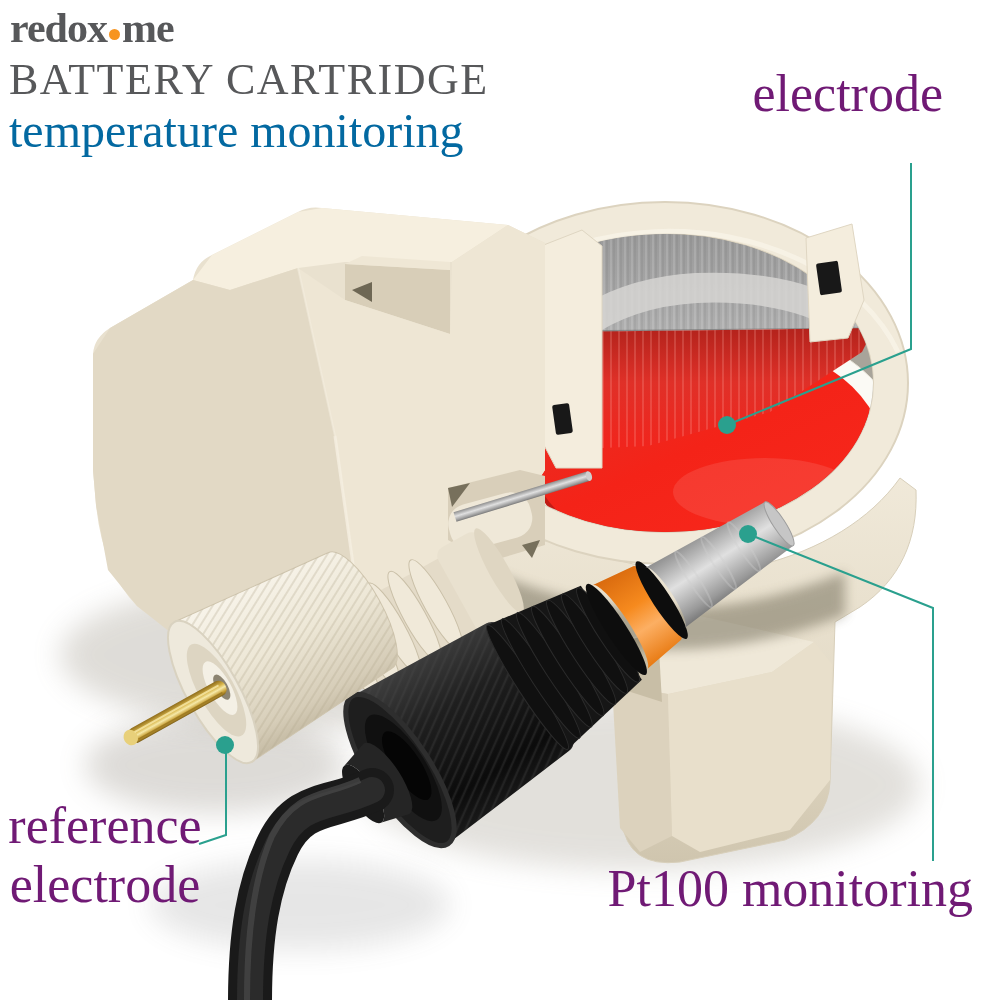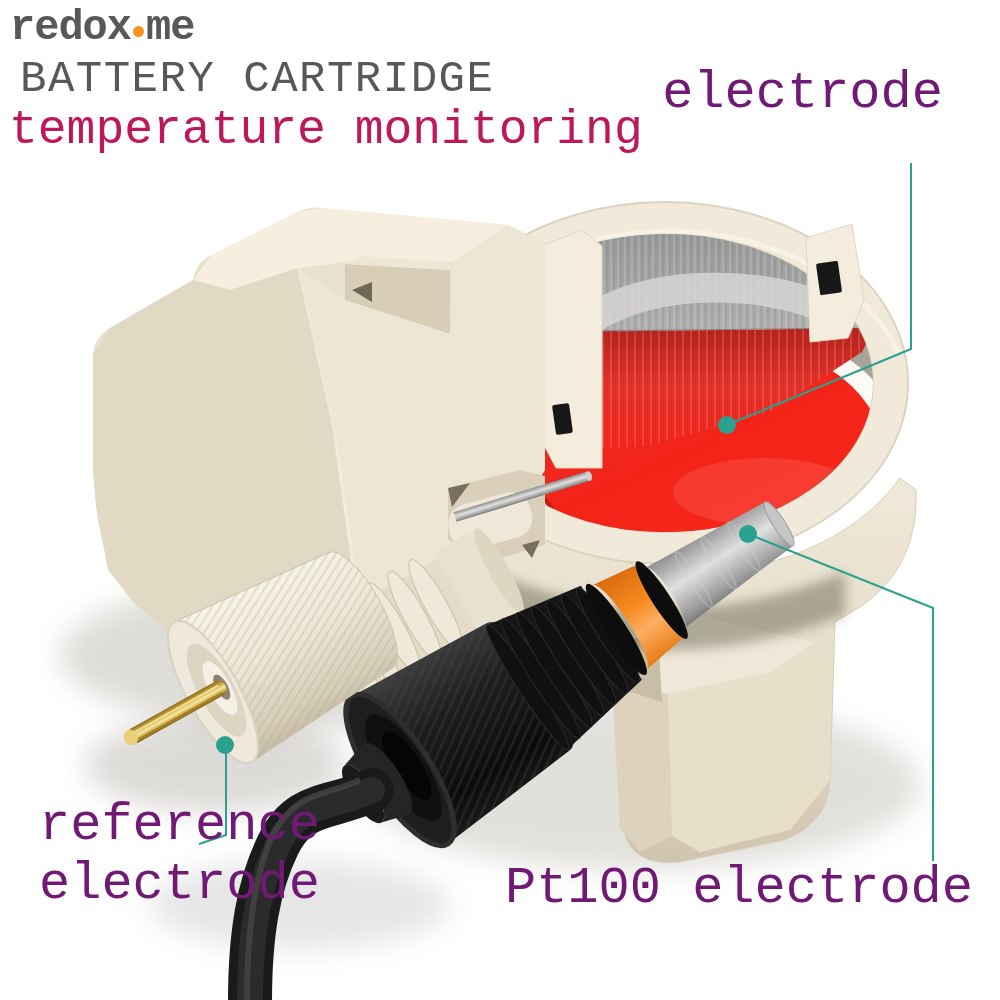--- a/index.html
+++ b/index.html
@@ -1,28 +1,28 @@
 <!DOCTYPE html>
 <html><head>
 <meta charset="utf-8">
 <style>
   html,body{margin:0;padding:0;background:#ffffff;}
   .stage{position:relative;width:1000px;height:1000px;background:#ffffff;overflow:hidden;
-         font-family:Liberation Mono, monospace;}
+         font-family:Liberation Serif, serif;}
   .stage svg{position:absolute;left:0;top:0;}
   .brand{position:absolute;left:10px;top:4px;font-size:42px;font-weight:800;color:#57585A;
          letter-spacing:-1px;white-space:nowrap;}
   .brand .dot{display:inline-block;width:11px;height:11px;border-radius:50%;background:#F7941E;
          margin:0 2px 2px 2px;}
-  .title{position:absolute;left:20px;top:54px;font-size:44px;color:#57585A;letter-spacing:1.5px;
+  .title{position:absolute;left:9px;top:54px;font-size:44px;color:#57585A;letter-spacing:1.5px;
          white-space:nowrap;}
-  .subtitle{position:absolute;left:9px;top:103px;font-size:48px;color:#be185d;white-space:nowrap;}
+  .subtitle{position:absolute;left:9px;top:103px;font-size:48px;color:#0369a1;white-space:nowrap;}
   .callout{position:absolute;font-size:52px;color:#701a75;line-height:1.14;}
   .lbl-stack{top:64px;right:57px;text-align:right;}
-  .lbl-ref{top:796px;left:8px;width:194px;text-align:center;margin-left:31px;}
+  .lbl-ref{top:796px;left:8px;width:194px;text-align:center;}
   .lbl-pt{top:859px;right:27px;text-align:right;}
 </style>
 </head>
 <body>
 
 <div class="stage">
 
 <svg width="1000" height="1000" viewBox="0 0 1000 1000">
   <defs>
     <linearGradient id="gFlange" x1="0" y1="0" x2="0" y2="1">
@@ -252,16 +252,16 @@
   <div class="callout lbl-stack">
     <div>electrode</div>
   </div>
 
   <div class="callout lbl-ref">
     <div>reference</div>
     <div>electrode</div>
   </div>
 
   <div class="callout lbl-pt">
-    <div>Pt100 electrode</div>
+    <div>Pt100 monitoring</div>
   </div>
 
 </div>
 
 </body></html>

